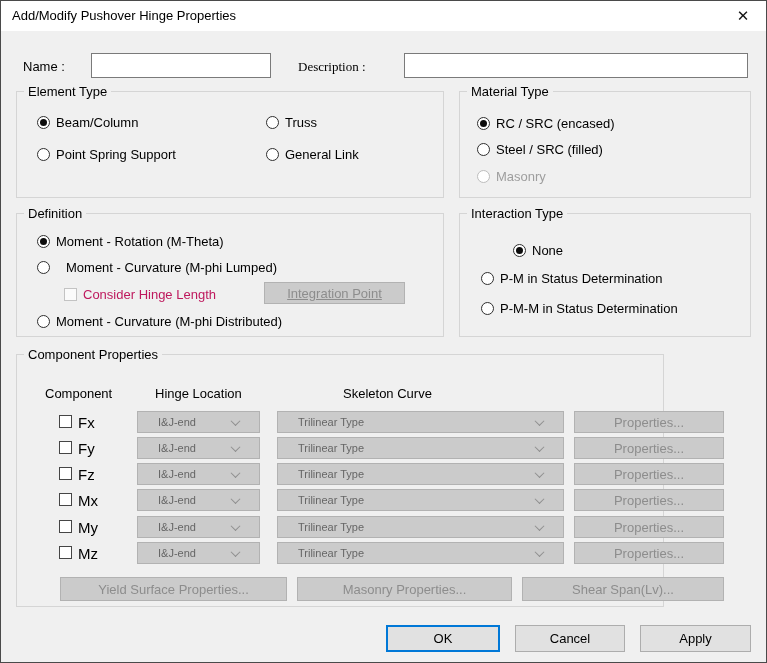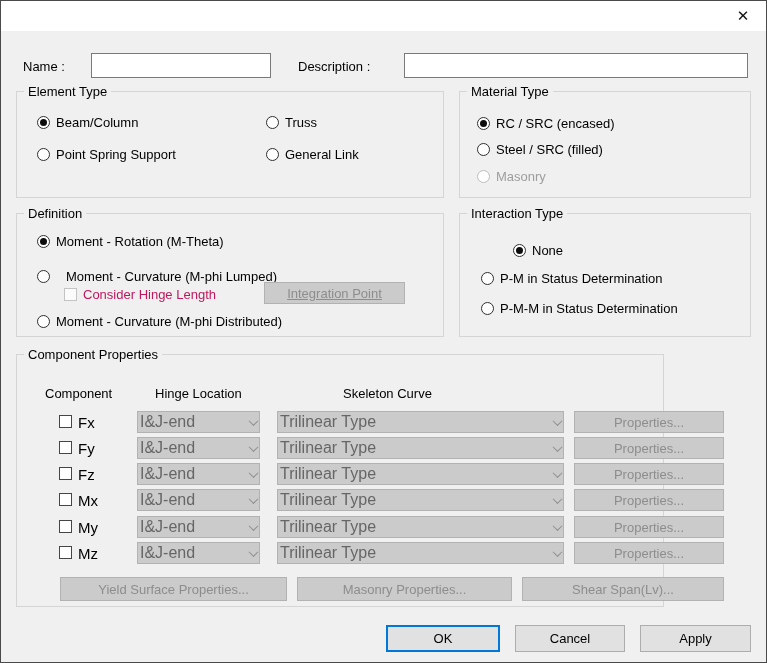--- a/index.html
+++ b/index.html
@@ -38,22 +38,22 @@
 
   
   .checkbox { width:13px; height:13px; background:#fff; border:1px solid #454545; flex:0 0 auto; }
   .checkbox.disabled { border-color:#c3c3c3; background:#fbfbfb; }
   .check-row { position:absolute; display:flex; align-items:center; gap:6px; height:16px;
                font-size:13px; white-space:nowrap; }
   .check-row.disabled { color:#be185d; }
 
   
   .combo { position:absolute; height:22px; background:#cbcbcb; border:1px solid #b2b2b2;
-           color:#666; font-size:16px; display:flex; align-items:center;
-           justify-content:space-between; padding:0 2px; }
+           color:#666; font-size:11px; display:flex; align-items:center;
+           justify-content:space-between; padding:0 20px; }
   .chev { width:7px; height:7px; border-left:1px solid #8f8f8f; border-bottom:1px solid #8f8f8f;
           transform:rotate(-45deg) translate(1px,-1px); flex:0 0 auto; }
   .dbtn { position:absolute; background:#cbcbcb; border:1px solid #b2b2b2; color:#8d8d8d;
           font-size:13px; display:flex; align-items:center; justify-content:center;
           white-space:nowrap; }
 
   
   .btn { position:absolute; background:#e1e1e1; border:1px solid #adadad; color:#000;
          font-size:13px; display:flex; align-items:center; justify-content:center; cursor:default; }
   .btn.primary { border:2px solid #0078d7; }
@@ -66,26 +66,27 @@
   .crow .hinge { left:120px; width:123px; top:0; }
   .crow .skel  { left:260px; width:287px; top:0; }
   .crow .pbtn  { left:557px; width:150px; top:0; height:22px; }
 </style>
 </head>
 <body>
 
 <div class="dialog">
 
   <div class="titlebar">
+    <div class="title">Add/Modify Pushover Hinge Properties</div>
     <div class="close-btn">✕</div>
   </div>
 
   <div class="lbl" style="left:22px; top:58px;">Name :</div>
   <input class="tinput" style="left: 90px; top: 52px; width: 180px;" value="">
-  <div class="lbl" style="left:297px; top:58px;">Description :</div>
+  <div class="lbl" style="left:297px; top:58px;font-family:Liberation Serif, serif;">Description :</div>
   <input class="tinput" style="left: 403px; top: 52px; width: 344px;" value="">
 
   <div class="gbox" style="left:15px; top:90px; width:428px; height:107px;">
     <div class="gtitle">Element Type</div>
     <div class="radio-row" style="left:20px; top:22px;">
       <span class="radio checked"></span>
       <span>Beam/Column</span>
     </div>
     <div class="radio-row" style="left:249px; top:22px;">
       <span class="radio"></span>
@@ -116,21 +117,21 @@
       <span>Masonry</span>
     </div>
   </div>
 
   <div class="gbox" style="left:15px; top:212px; width:428px; height:124px;">
     <div class="gtitle">Definition</div>
     <div class="radio-row" style="left:20px; top:19px;">
       <span class="radio checked"></span>
       <span>Moment - Rotation (M-Theta)</span>
     </div>
-    <div class="radio-row" style="left:20px; top:54px;gap:16px;">
+    <div class="radio-row" style="left:20px; top:45px;gap:16px;">
       <span class="radio"></span>
       <span>Moment - Curvature (M-phi Lumped)</span>
     </div>
     <div class="check-row disabled" style="left:47px; top:72px;">
       <span class="checkbox disabled"></span>
       <span>Consider Hinge Length</span>
     </div>
     <div class="dbtn" style="left:247px; top:68px; width:141px; height:22px;text-decoration:underline;">Integration Point</div>
     <div class="radio-row" style="left:20px; top:99px;">
       <span class="radio"></span>

